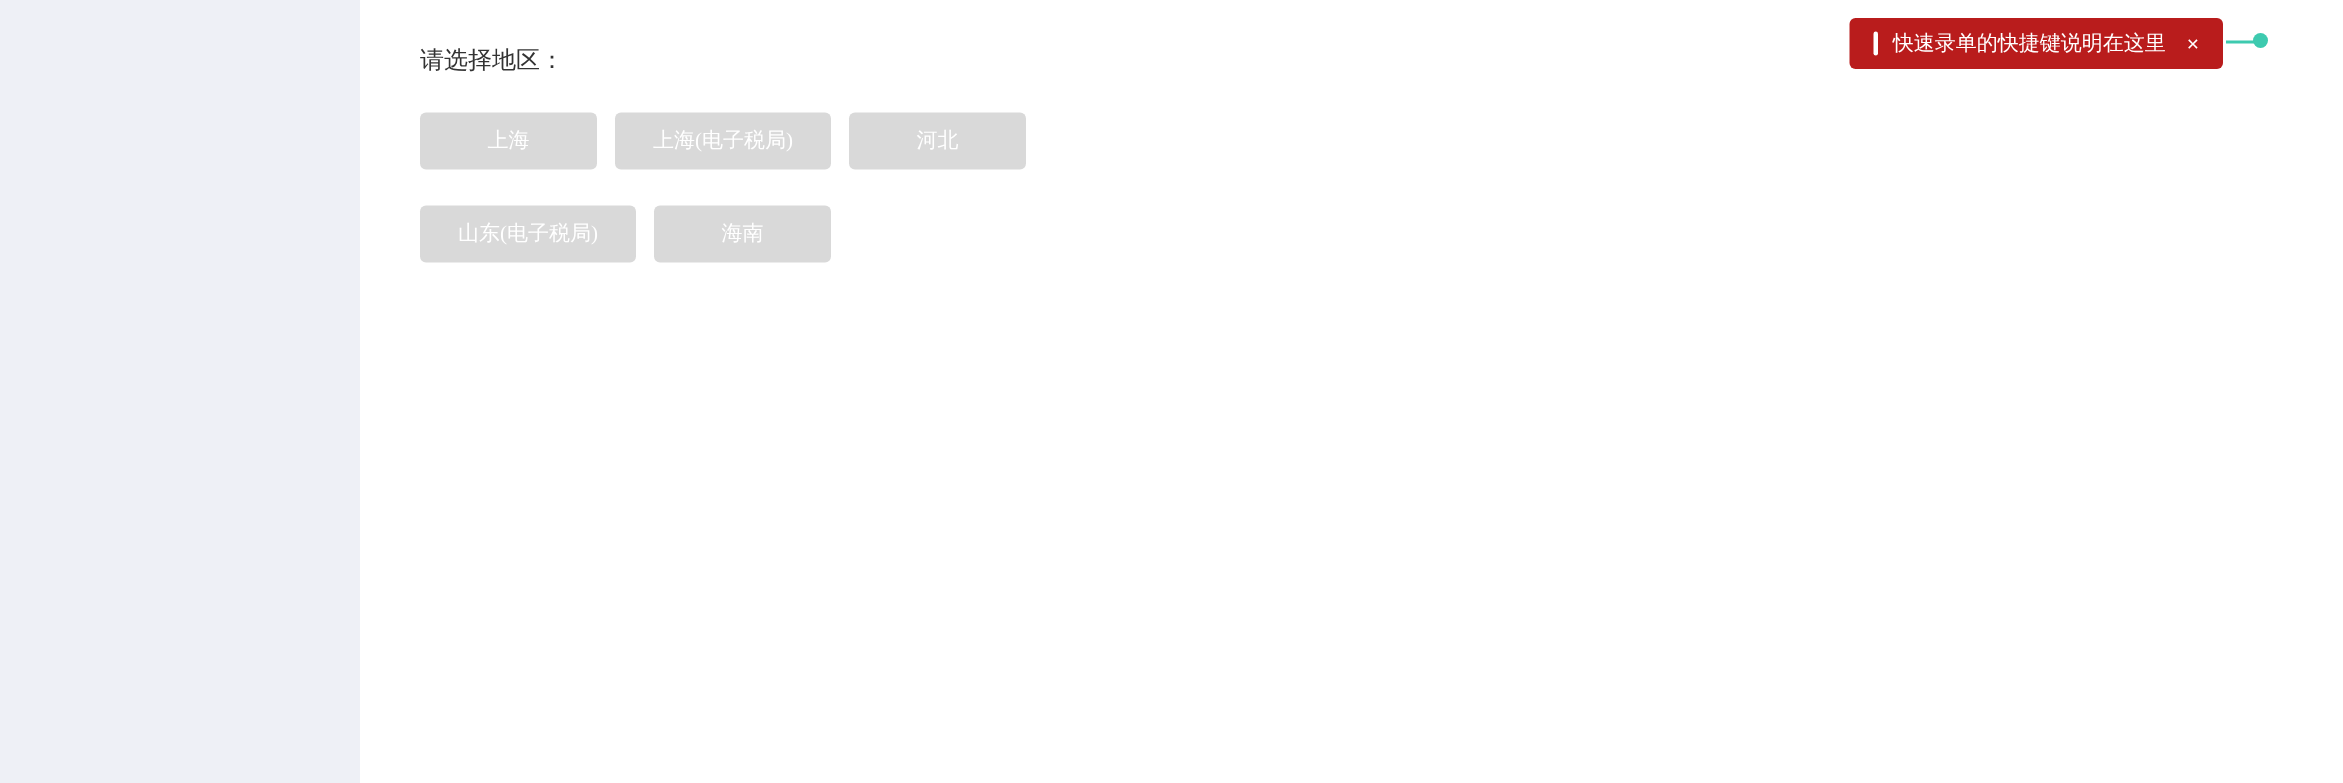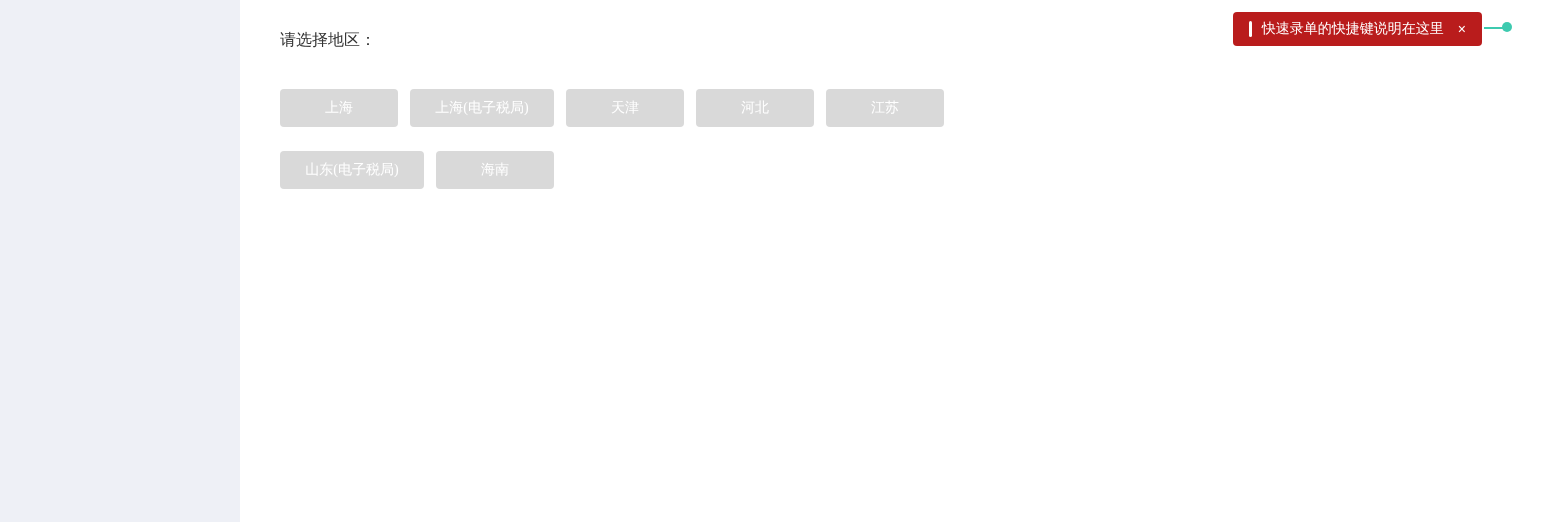--- a/index.html
+++ b/index.html
@@ -32,21 +32,21 @@
       top: 0;
       right: 0;
       bottom: 0;
       background: #ffffff;
       padding: 30px 40px;
     }
 
     .page-title {
       font-size: 16px;
       color: #333;
-      margin-bottom: 38px;
+      margin-bottom: 24px;
       font-weight: normal;
     }
 
     .region-buttons {
       display: flex;
       flex-wrap: wrap;
       gap: 12px;
     }
 
     .region-btn {
@@ -122,23 +122,21 @@
 
 <div class="left-sidebar"></div>
 
 <div class="main-content">
   <div class="page-title">请选择地区：</div>
 
   <div class="region-buttons">
 
     <button class="region-btn">上海</button>
     <button class="region-btn wide">上海(电子税局)</button>
-    <button class="region-btn">天津</button>
     <button class="region-btn">河北</button>
-    <button class="region-btn">江苏</button>
 
     <div style="flex-basis:100%; height:0;"></div>
     <button class="region-btn wide">山东(电子税局)</button>
     <button class="region-btn">海南</button>
   </div>
 </div>
 
 <div class="tooltip-banner">
   <span>快速录单的快捷键说明在这里</span>
   <span class="tooltip-close">×</span>

